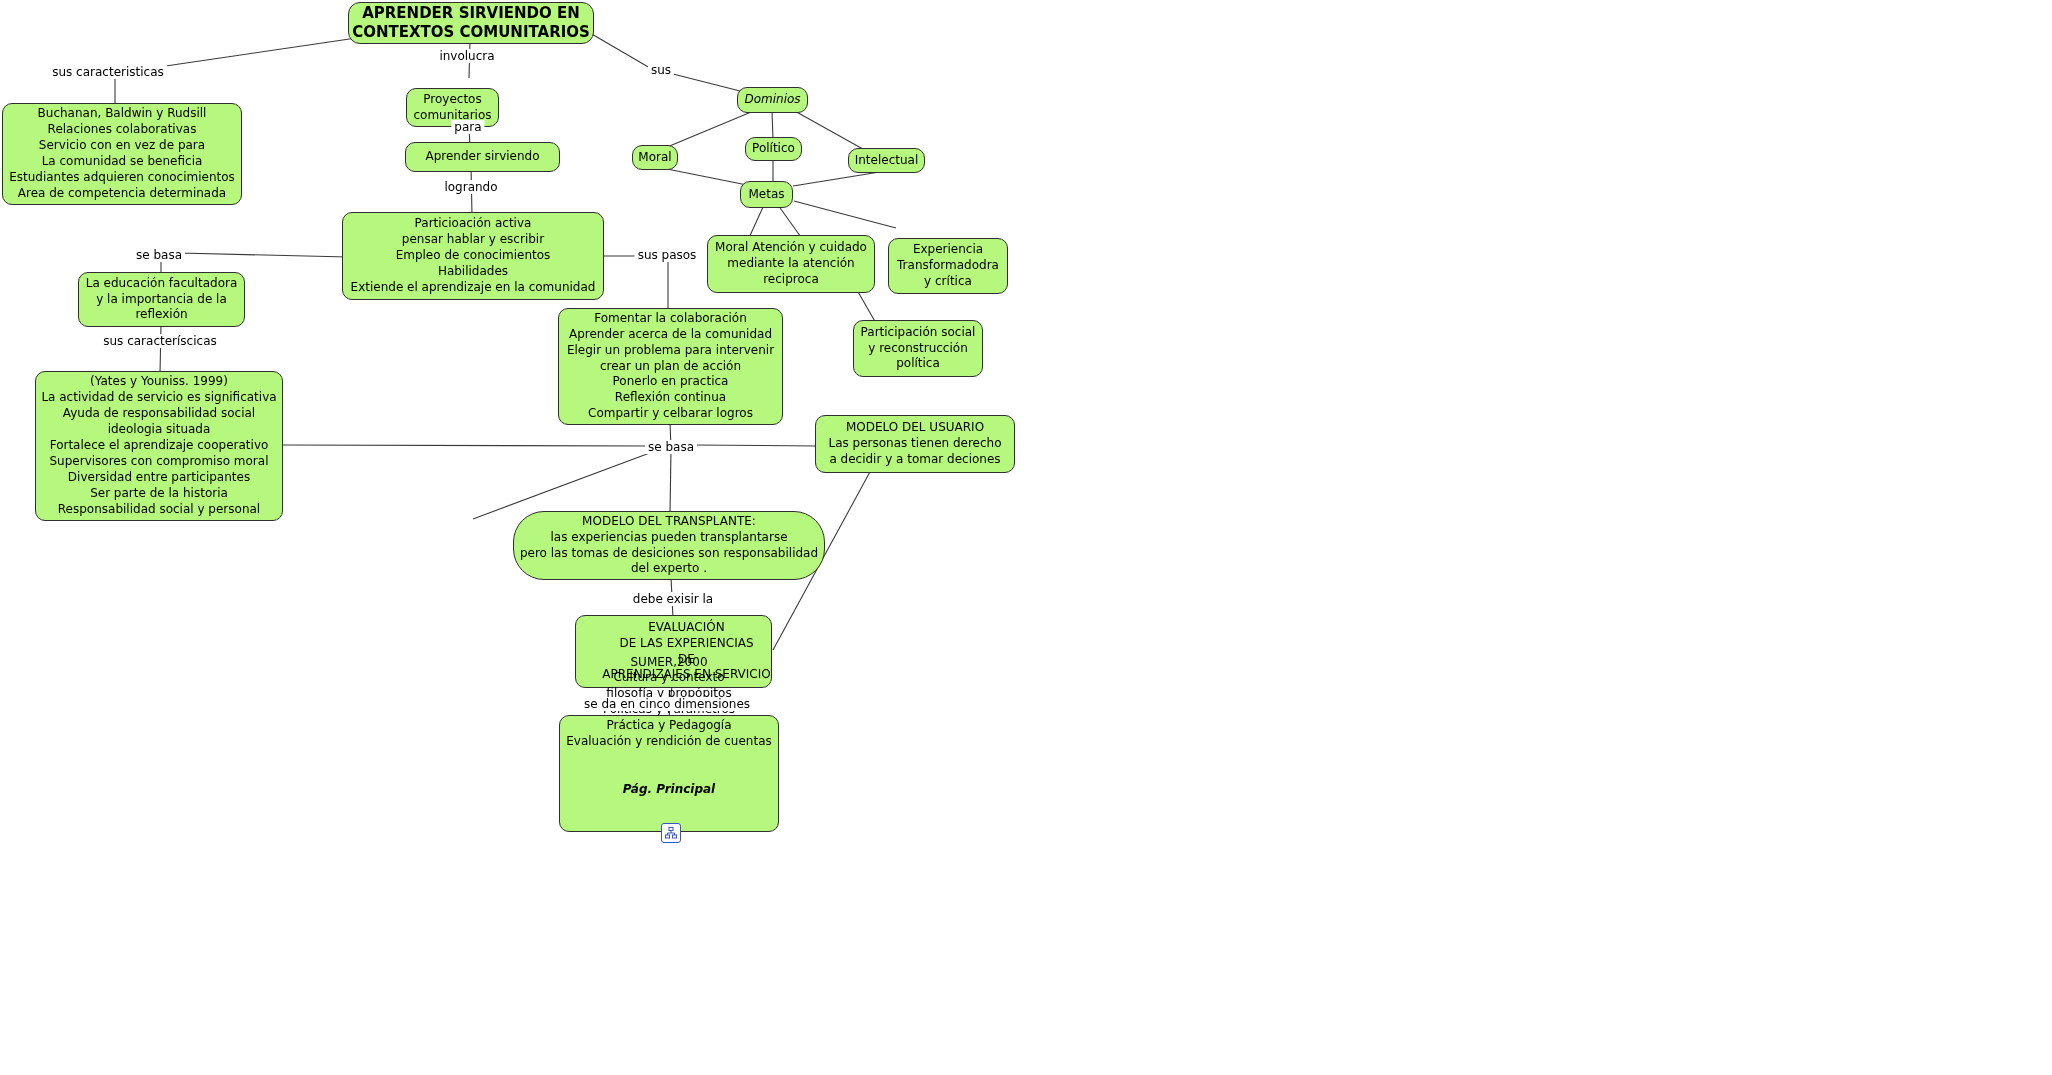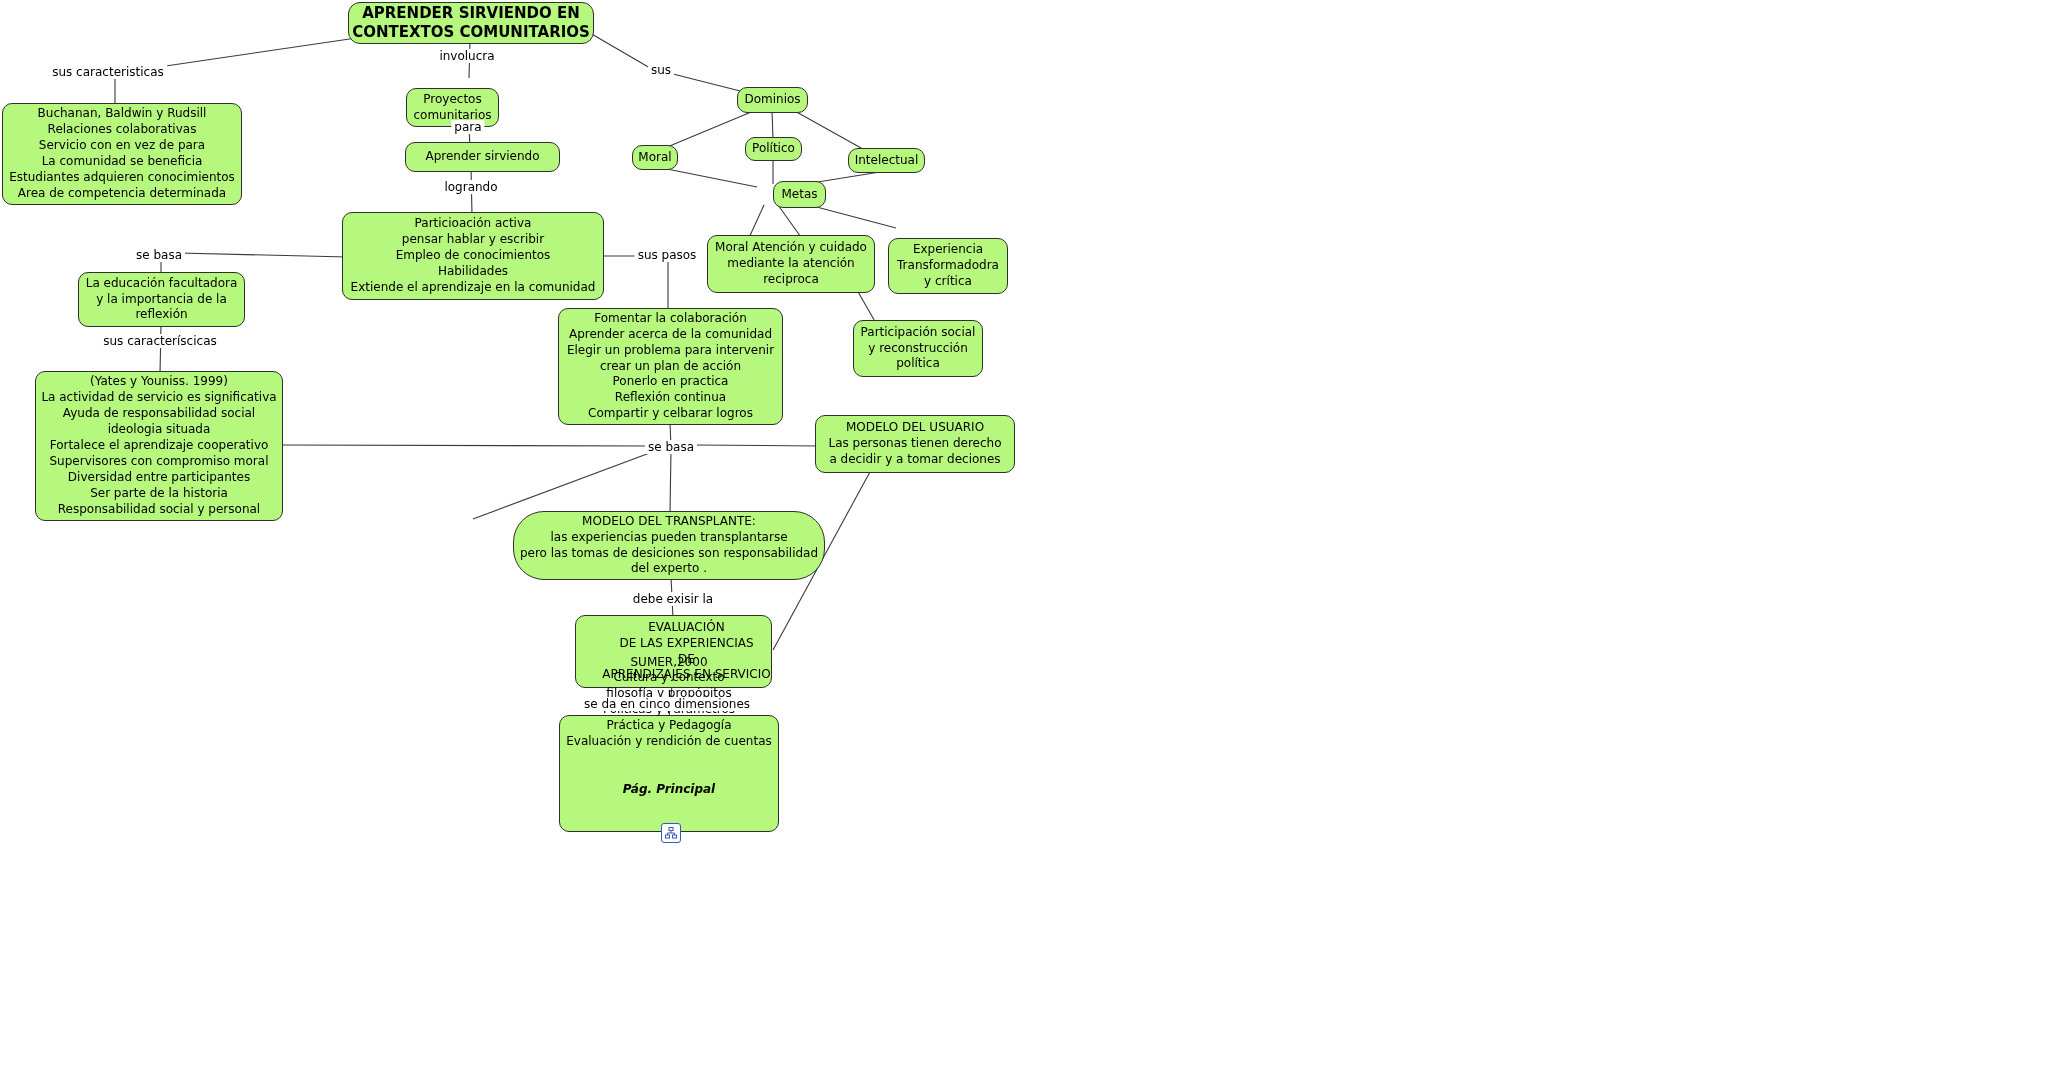--- a/index.html
+++ b/index.html
@@ -60,25 +60,25 @@
 CONTEXTOS COMUNITARIOS</div>
   <div class="node" style="left:2px;top:103px;width:240px;height:102px;">Buchanan, Baldwin y Rudsill
 Relaciones colaborativas
 Servicio con en vez de para
 La comunidad se beneficia
 Estudiantes adquieren conocimientos
 Area de competencia determinada</div>
   <div class="node" style="left:406px;top:72px;width:93px;height:39px;margin-top:16px;">Proyectos
 comunitarios</div>
   <div class="node" style="left:405px;top:142px;width:155px;height:30px;">Aprender sirviendo</div>
-  <div class="node" style="left:737px;top:87px;width:71px;height:26px;">Dominios</div>
+  <div class="node" style="left:737px;top:87px;width:71px;height:26px;font-style:italic;">Dominios</div>
   <div class="node" style="left:632px;top:145px;width:46px;height:25px;">Moral</div>
   <div class="node" style="left:745px;top:137px;width:57px;height:24px;">Político</div>
   <div class="node" style="left:848px;top:148px;width:77px;height:25px;">Intelectual</div>
-  <div class="node" style="left:773px;top:181px;width:53px;height:27px;">Metas</div>
+  <div class="node" style="left:740px;top:181px;width:53px;height:27px;">Metas</div>
   <div class="node" style="left:888px;top:210px;width:120px;height:56px;margin-top:28px;">Experiencia
 Transformadodra
 y crítica</div>
   <div class="node" style="left:342px;top:212px;width:262px;height:88px;">Particioación activa
 pensar hablar y escribir
 Empleo de conocimientos
 Habilidades
 Extiende el aprendizaje en la comunidad</div>
   <div class="node" style="left:707px;top:235px;width:168px;height:58px;">Moral Atención y cuidado
 mediante la atención

